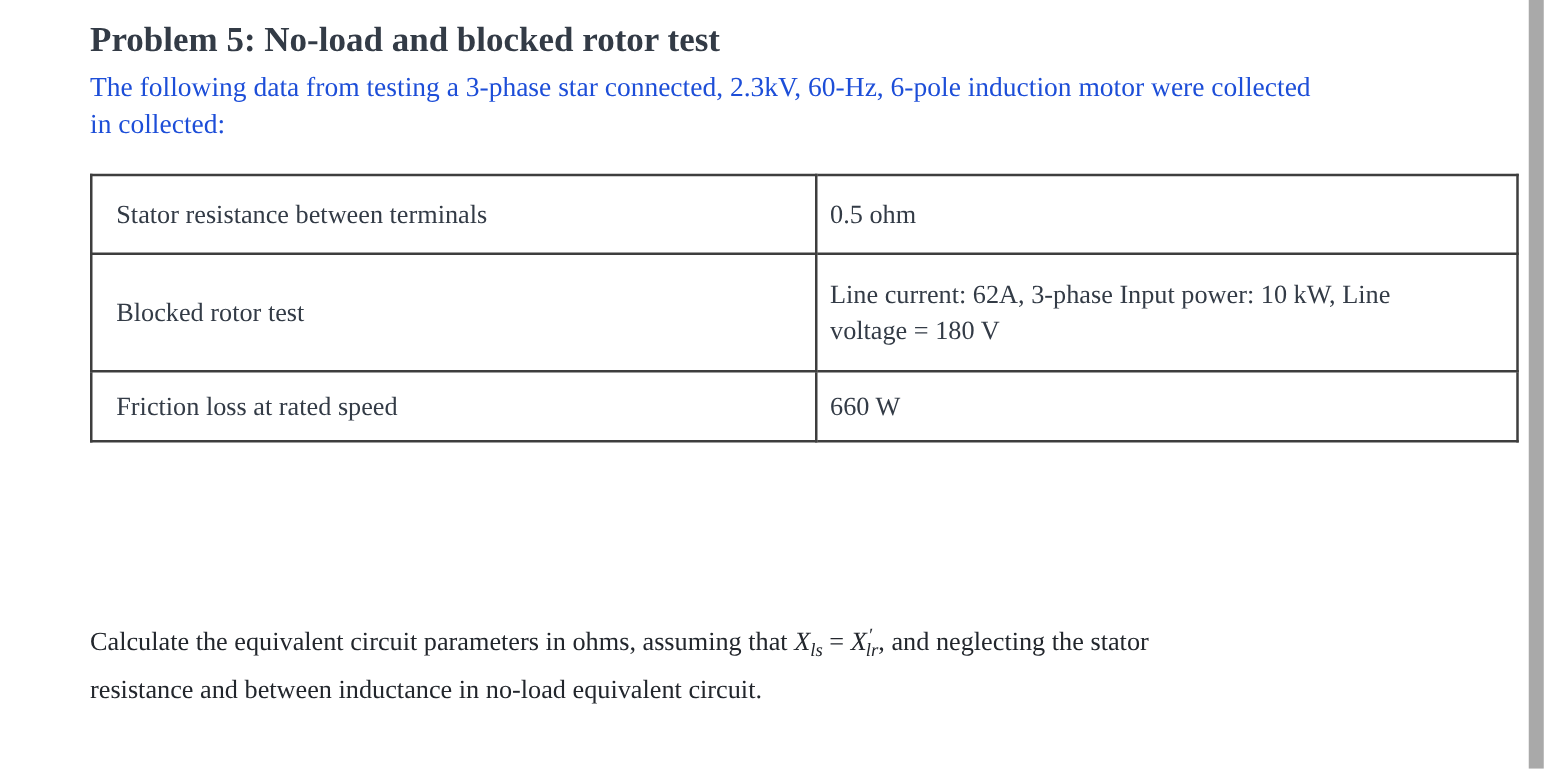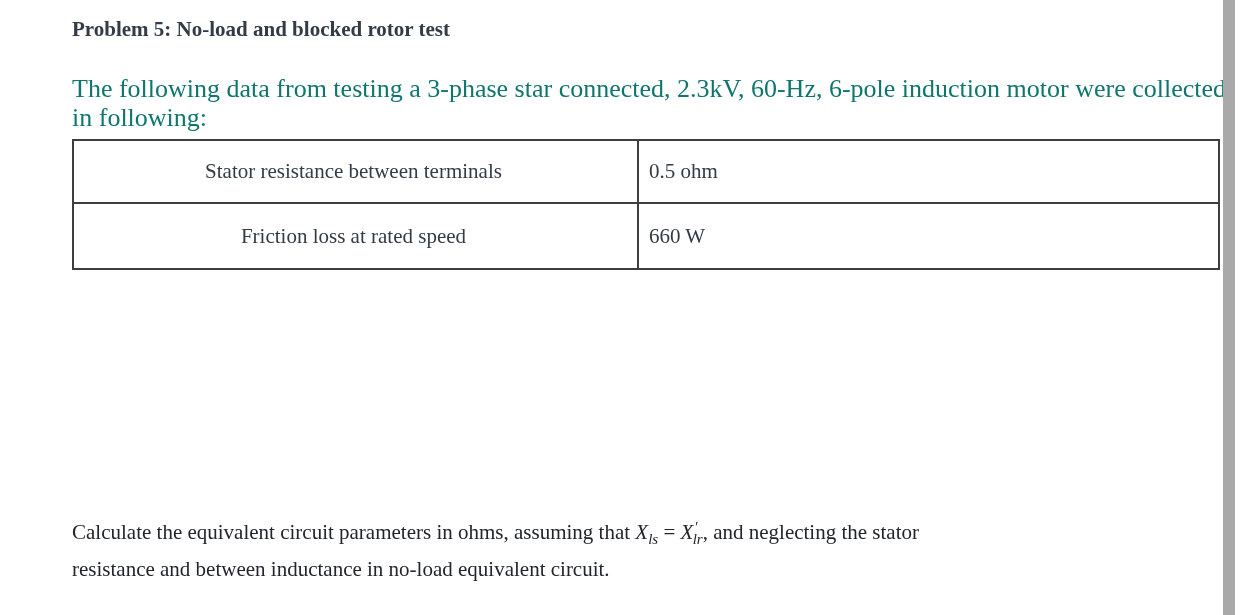--- a/index.html
+++ b/index.html
@@ -20,59 +20,59 @@
   .content {
     position: absolute;
     left: 72px;
     top: 0;
     width: 1100px;
   }
   .title {
     position: absolute;
     top: 17px;
     left: 0;
-    font-size: 21px;
+    font-size: 28px;
     font-weight: bold;
     color: #333b46;
     white-space: nowrap;
   }
   .intro {
     position: absolute;
-    top: 74px;
+    top: 55px;
     left: 0;
-    font-size: 26px;
-    color: #0f766e;
+    font-size: 22px;
+    color: #1d4ed8;
     line-height: 29px;
   }
   .intro-line { white-space: nowrap; }
   .data-table {
     position: absolute;
     top: 139px;
     left: 0;
     width: 1096px;
     border-collapse: collapse;
     table-layout: fixed;
     font-size: 21px;
     color: #333b46;
   }
   .data-table td {
     border: 2px solid #3e3e3e;
     vertical-align: middle;
     line-height: 29px;
     background: #ffffff;
   }
-  .data-table td.c1 { width: 551px; padding-left: 4px; padding-right: 8px; text-align: center; }
-  .data-table td.c2 { width: 545px; padding-left: 10px; padding-right: 24px; }
+  .data-table td.c1 { width: 551px; padding-left: 19px; padding-right: 8px; }
+  .data-table td.c2 { width: 545px; padding-left: 10px; padding-right: 4px; }
   tr.r1 { height: 63px; }
   tr.r2 { height: 63px; }
   tr.r3 { height: 94px; }
-  tr.r4 { height: 66px; }
+  tr.r4 { height: 56px; }
   .question {
     position: absolute;
-    top: 512px;
+    top: 494px;
     left: 0;
     font-size: 21px;
     color: #22262c;
     line-height: 30px;
   }
   .question-line { white-space: nowrap; }
   .mi { font-style: italic; }
   .msub {
     font-size: 15px;
     font-style: italic;
@@ -96,28 +96,32 @@
 </head>
 <body>
 
 <div class="page">
   <div class="content">
 
     <div class="title">Problem 5: No-load and blocked rotor test</div>
 
     <div class="intro">
       <div class="intro-line">The following data from testing a 3-phase star connected, 2.3kV, 60-Hz, 6-pole induction motor were collected</div>
-      <div class="intro-line">in following:</div>
+      <div class="intro-line">in collected:</div>
     </div>
 
     <table class="data-table">
       <tbody>
         <tr class="r1">
           <td class="c1">Stator resistance between terminals</td>
           <td class="c2">0.5 ohm</td>
+        </tr>
+        <tr class="r3">
+          <td class="c1">Blocked rotor test</td>
+          <td class="c2"><span>Line current: 62A, 3-phase Input power: 10 kW, Line</span><br><span>voltage = 180 V</span></td>
         </tr>
         <tr class="r4">
           <td class="c1">Friction loss at rated speed</td>
           <td class="c2">660 W</td>
         </tr>
       </tbody>
     </table>
 
     <div class="question">
       <div class="question-line"><span>Calculate the equivalent circuit parameters in ohms, assuming that </span><span class="mi">X</span><sub class="msub">ls</sub><span> = </span><span class="mi">X</span><span class="prime">′</span><sub class="msub">lr</sub><span>, and neglecting the stator</span></div>

